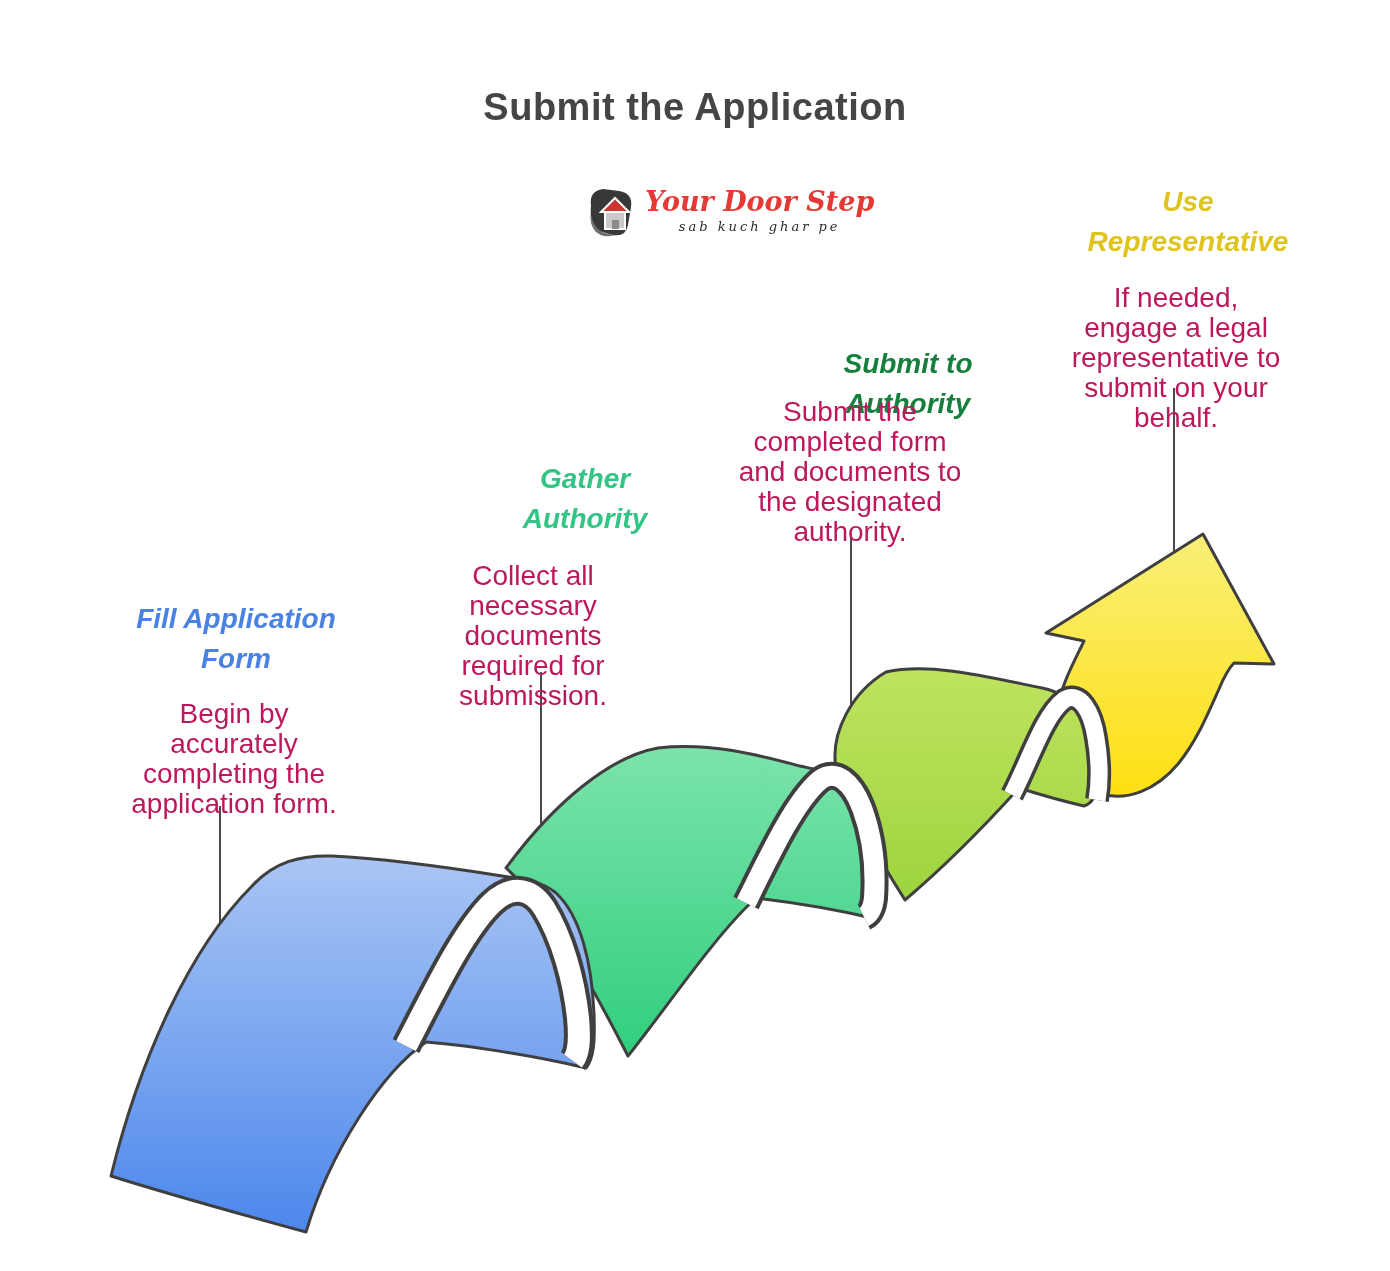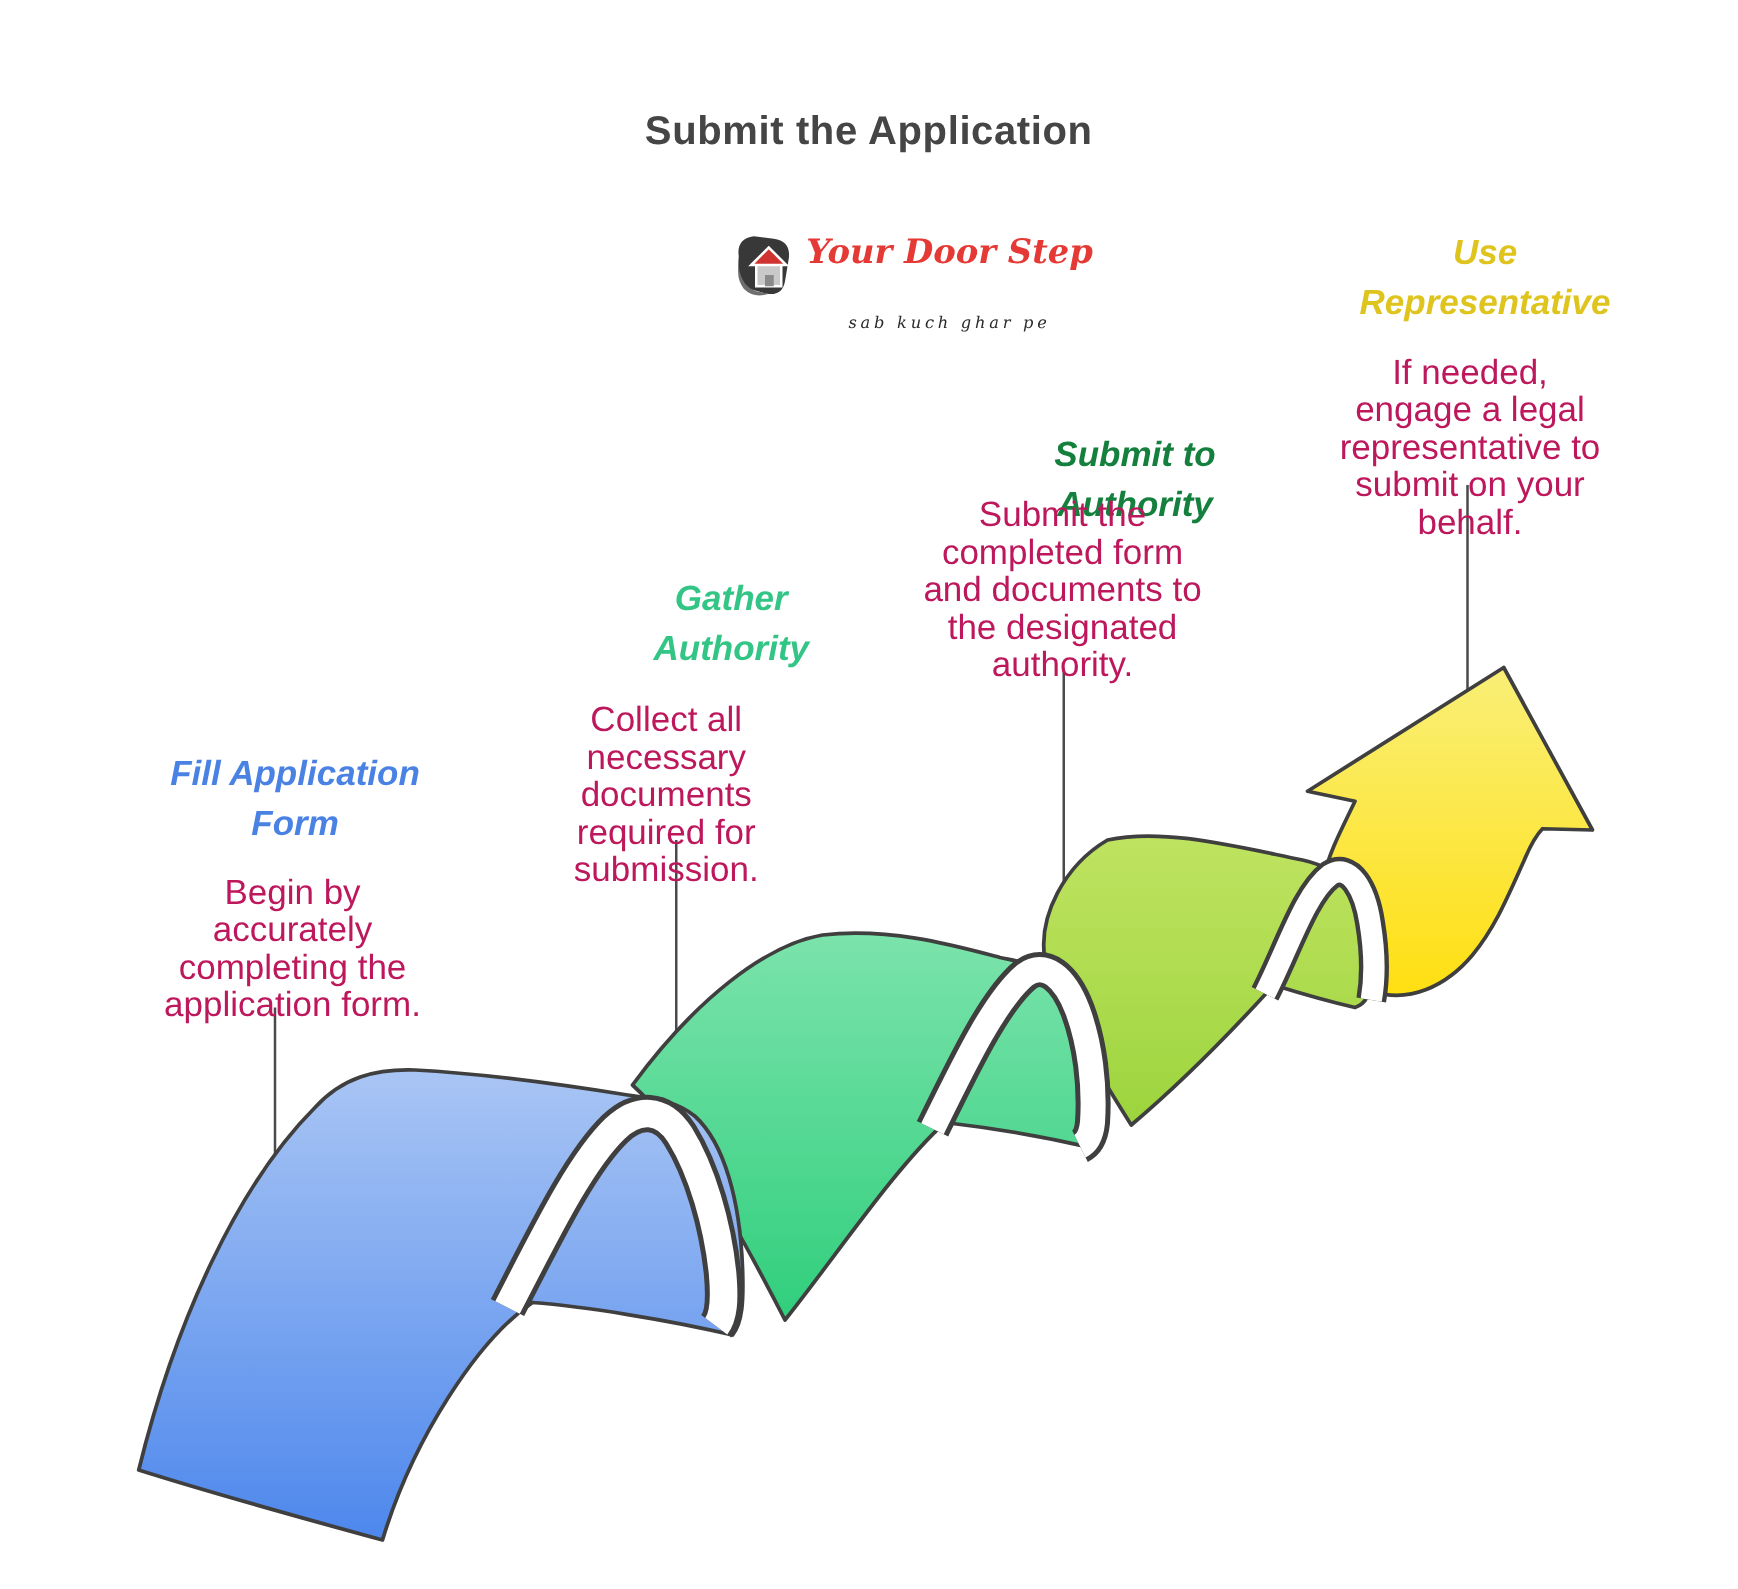--- a/index.html
+++ b/index.html
@@ -4,39 +4,39 @@
 <style>
   html,body{margin:0;padding:0;background:#ffffff;}
   #canvas{
     position:relative;width:1390px;height:1271px;background:#ffffff;
     font-family:"Liberation Sans", sans-serif;overflow:hidden;
   }
   #wave-svg{position:absolute;left:0;top:0;width:1390px;height:1271px;}
   .abs{position:absolute;}
   .page-title{
     left:695px;top:86px;transform:translateX(-50%);
-    font-size:32px;font-weight:bold;color:#454545;white-space:nowrap;
+    font-size:38px;font-weight:bold;color:#454545;white-space:nowrap;
     letter-spacing:0.5px;
   }
   .step-heading{
     transform:translateX(-50%);text-align:center;
     font-size:28px;font-weight:bold;line-height:40px;font-style:italic;
   }
   .step-body{
     transform:translateX(-50%);text-align:center;
     font-size:28px;line-height:30px;color:#be185d;
   }
   .hd-1{color:#4a82e4;}
   .hd-2{color:#33c585;}
   .hd-3{color:#15803d;margin-top:44px;}
   .hd-4{color:#dfc41d;}
   
   .logo{left:583px;top:183px;display:flex;align-items:flex-start;}
   .logo-icon{width:56px;height:58px;flex:0 0 auto;}
-  .logo-texts{margin-left:6px;display:flex;flex-direction:column;align-items:center;gap:32px;}
+  .logo-texts{margin-left:6px;display:flex;flex-direction:column;align-items:center;}
   .logo-brand{
     font-family:"DejaVu Serif", serif;font-style:italic;font-weight:bold;
     font-size:27px;color:#e53935;white-space:nowrap;line-height:34px;margin-top:2px;
   }
   .logo-tagline{
     font-family:"DejaVu Serif", serif;font-style:italic;
     font-size:13px;color:#2b2b2b;letter-spacing:3px;white-space:nowrap;line-height:15px;
   }
 </style>
 </head>

